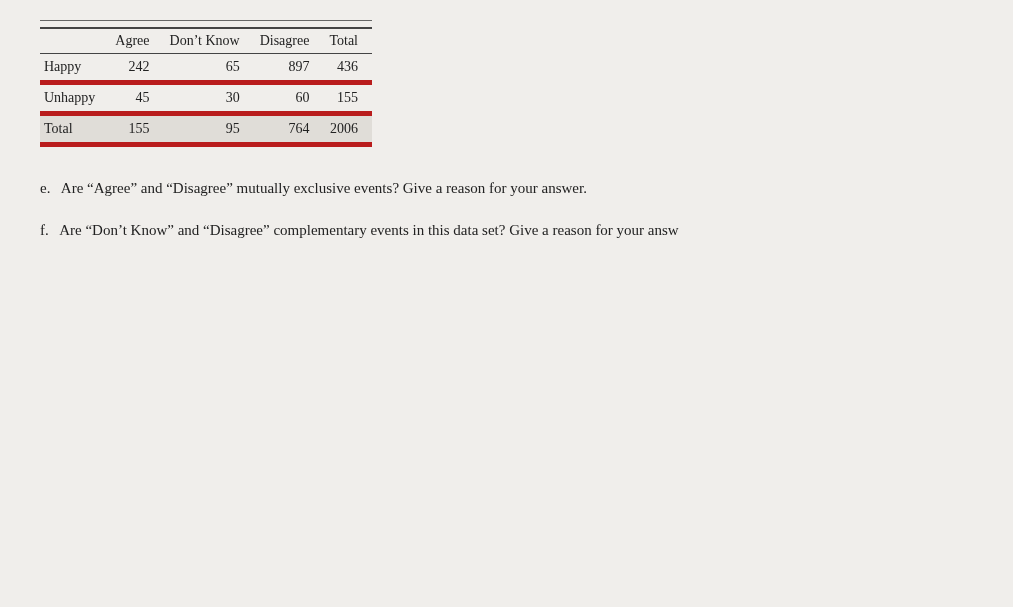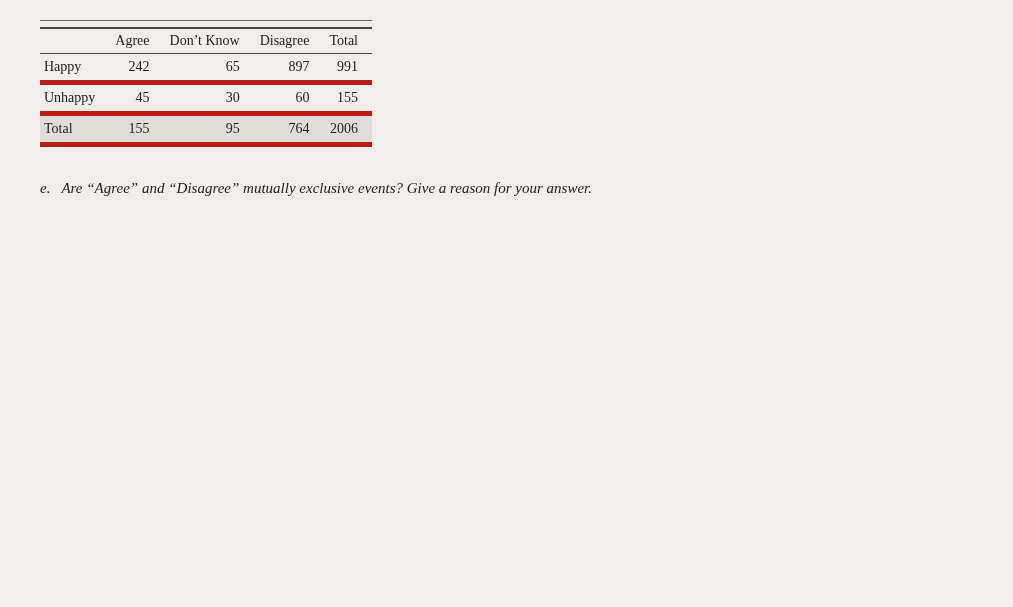--- a/index.html
+++ b/index.html
@@ -80,21 +80,20 @@
     .question-label {
       font-size: 15px;
       font-weight: normal;
       margin-top: 8px;
     }
 
     .section-e {
       margin-bottom: 32px;
       font-size: 15px;
       line-height: 1.5;
-      font-style: italic;
     }
 
     .section-f {
       position: absolute;
       bottom: 10px;
       left: 40px;
       font-size: 15px;
       line-height: 1.5;
     }
 
@@ -121,21 +120,21 @@
             <th>Disagree</th>
             <th>Total</th>
           </tr>
         </thead>
         <tbody>
           <tr>
             <td>Happy</td>
             <td>242</td>
             <td>65</td>
             <td>897</td>
-            <td>991</td>
+            <td>436</td>
           </tr>
           <tr>
             <td>Unhappy</td>
             <td>45</td>
             <td>30</td>
             <td>60</td>
             <td>155</td>
           </tr>
           <tr class="total-row">
             <td>Total</td>
@@ -148,14 +147,19 @@
       </table>
     </div>
   </div>
 
   <div class="section-e">
     <span>e.</span>
     &nbsp;
     <span>Are “Agree” and “Disagree” mutually exclusive events? Give a reason for your answer.</span>
   </div>
 
+  <div class="section-f">
+    <span>f.</span>
+    &nbsp;
+    <span>Are “Don’t Know” and “Disagree” complementary events in this data set? Give a reason for your answ</span>
+  </div>
 
 </div>
 
 </body></html>

